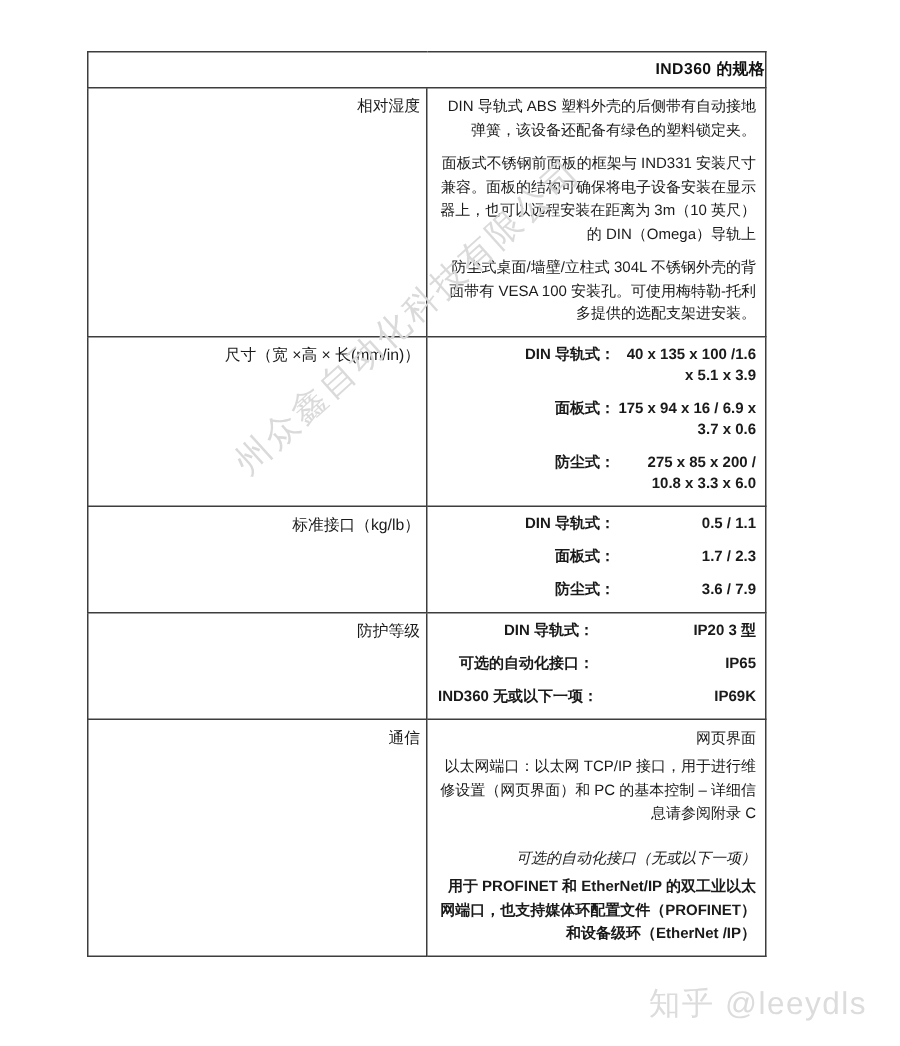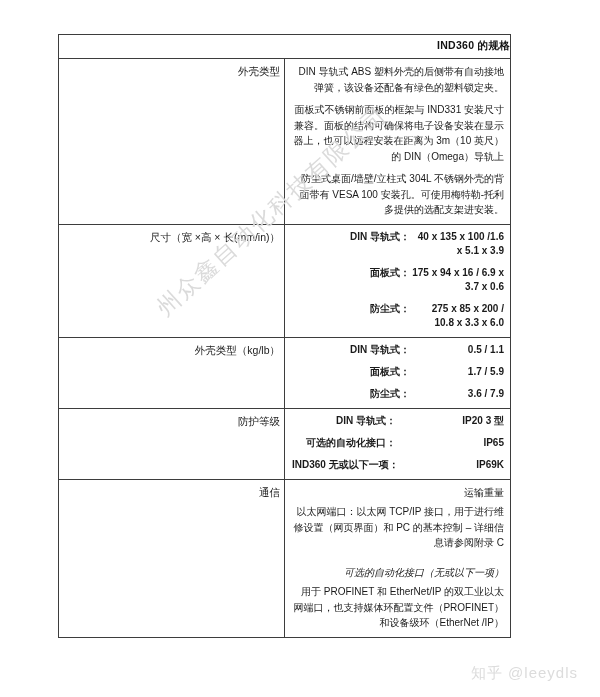--- a/index.html
+++ b/index.html
@@ -39,21 +39,21 @@
     white-space: nowrap;
     pointer-events: none;
     z-index: 5;
     font-family: "Liberation Sans", "DejaVu Sans", sans-serif;
   }
 
   .wm-bottom {
     position: absolute;
     right: 22px;
     bottom: 14px;
-    font-size: 15px;
+    font-size: 21px;
     color: #dcdcdc;
     letter-spacing: 1px;
     z-index: 6;
     white-space: nowrap;
   }
 
   
   .spec-table-wrap {
     position: absolute;
     left: 58px;
@@ -128,39 +128,39 @@
     flex: 0 0 104px;
   }
   .kv.indent-ip .v {
     padding-left: 0;
   }
 
   .line {
     margin: 0 0 4px 0;
     line-height: 1.55;
   }
-  .line:last-child { margin-bottom: 0; }
+  .line:last-child { margin-bottom: 0; font-weight: bold; }
   .line.gap-before { margin-top: 14px; font-style: italic; }
 </style>
 </head>
 <body>
 
 <div id="page-root">
 
   <div class="wm-diagonal">州众鑫自动化科技有限公司</div>
 
   <div class="spec-table-wrap">
     <table class="spec">
       <tbody>
         <tr>
           <td class="title-cell" colspan="2">IND360 的规格</td>
         </tr>
 
       <tr>
-            <td class="label-cell">外壳类型</td>
+            <td class="label-cell">相对湿度</td>
             <td class="value-cell">
               <div class="para">DIN 导轨式 ABS 塑料外壳的后侧带有自动接地弹簧，该设备还配备有绿色的塑料锁定夹。</div>
               <div class="para">面板式不锈钢前面板的框架与 IND331 安装尺寸兼容。面板的结构可确保将电子设备安装在显示器上，也可以远程安装在距离为 3m（10 英尺）的 DIN（Omega）导轨上</div>
               <div class="para">防尘式桌面/墙壁/立柱式 304L 不锈钢外壳的背面带有 VESA 100 安装孔。可使用梅特勒-托利多提供的选配支架进安装。</div>
             </td>
           </tr>
           <tr>
             <td class="label-cell">尺寸（宽 ×高 × 长(mm/in)）</td>
             <td class="value-cell">
               <div class="kv">
@@ -171,29 +171,29 @@
                 <span class="k">面板式：</span>
                 <span class="v">175 x 94 x 16 / 6.9 x 3.7 x 0.6</span>
               </div>
               <div class="kv">
                 <span class="k">防尘式：</span>
                 <span class="v">275 x 85 x 200 / 10.8 x 3.3 x 6.0</span>
               </div>
             </td>
           </tr>
           <tr>
-            <td class="label-cell">外壳类型（kg/lb）</td>
+            <td class="label-cell">标准接口（kg/lb）</td>
             <td class="value-cell">
               <div class="kv">
                 <span class="k">DIN 导轨式：</span>
                 <span class="v">0.5 / 1.1</span>
               </div>
               <div class="kv">
                 <span class="k">面板式：</span>
-                <span class="v">1.7 / 5.9</span>
+                <span class="v">1.7 / 2.3</span>
               </div>
               <div class="kv">
                 <span class="k">防尘式：</span>
                 <span class="v">3.6 / 7.9</span>
               </div>
             </td>
           </tr>
           <tr>
             <td class="label-cell">防护等级</td>
             <td class="value-cell">
@@ -207,21 +207,21 @@
               </div>
               <div class="kv indent-ip">
                 <span class="k">IND360 无或以下一项：</span>
                 <span class="v">IP69K</span>
               </div>
             </td>
           </tr>
           <tr>
             <td class="label-cell">通信</td>
             <td class="value-cell">
-              <div class="line">运输重量</div>
+              <div class="line">网页界面</div>
               <div class="line">以太网端口：以太网 TCP/IP 接口，用于进行维修设置（网页界面）和 PC 的基本控制 – 详细信息请参阅附录 C</div>
               <div class="line gap-before">可选的自动化接口（无或以下一项）</div>
               <div class="line">用于 PROFINET 和 EtherNet/IP 的双工业以太网端口，也支持媒体环配置文件（PROFINET）和设备级环（EtherNet /IP）</div>
             </td>
           </tr>
         </tbody>
     </table>
   </div>
 
   <div class="wm-bottom">知乎 @leeydls</div>

